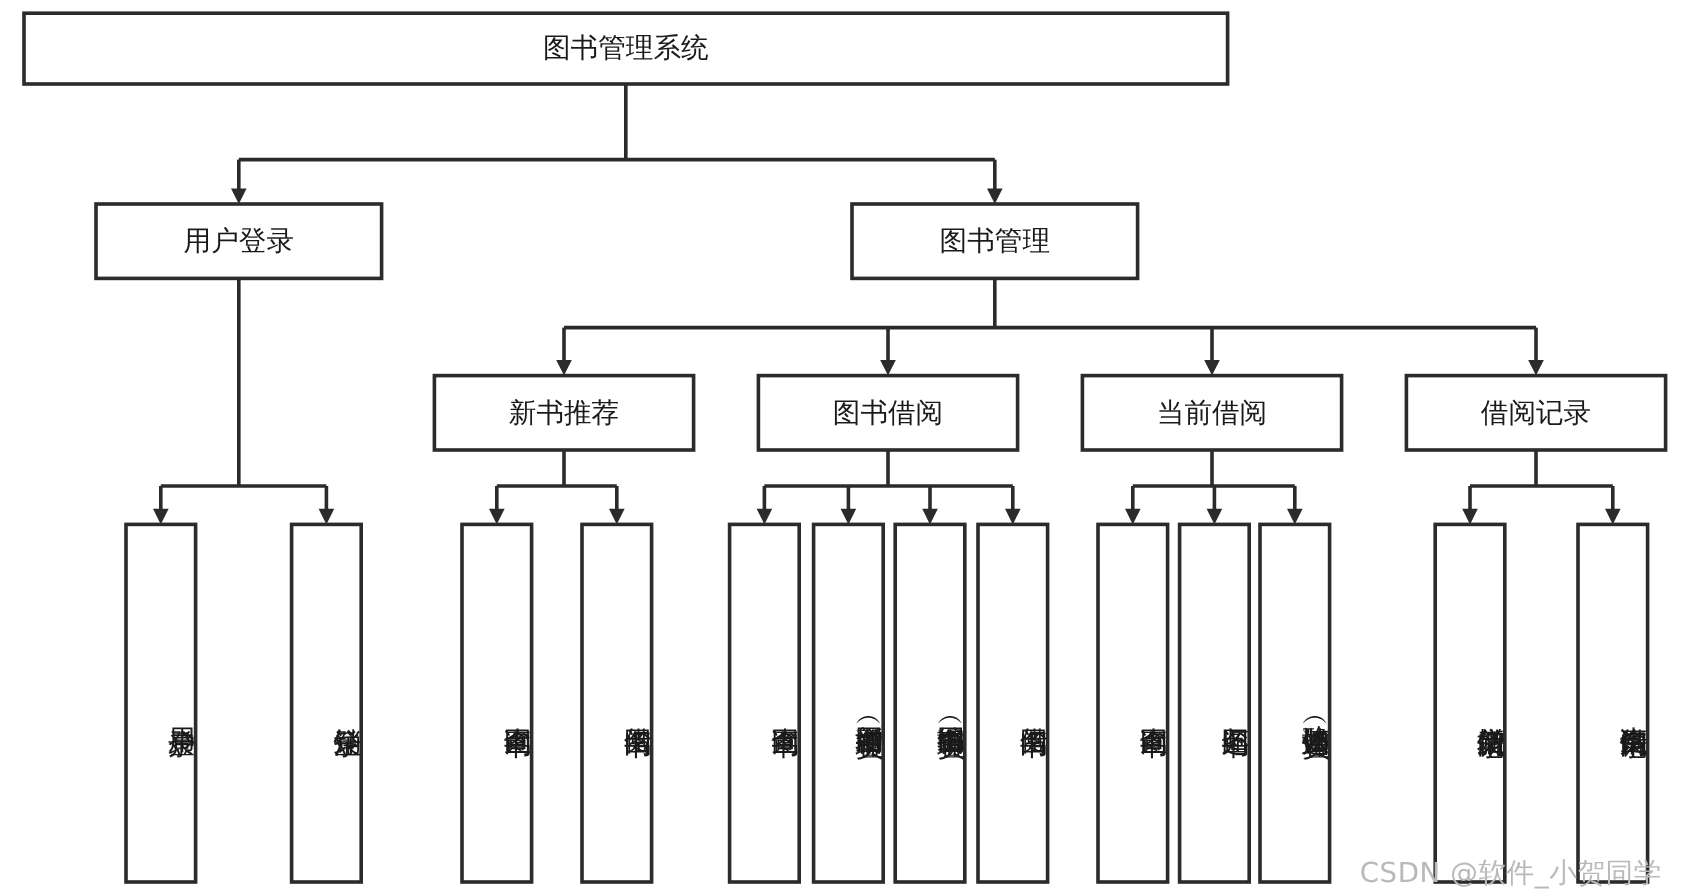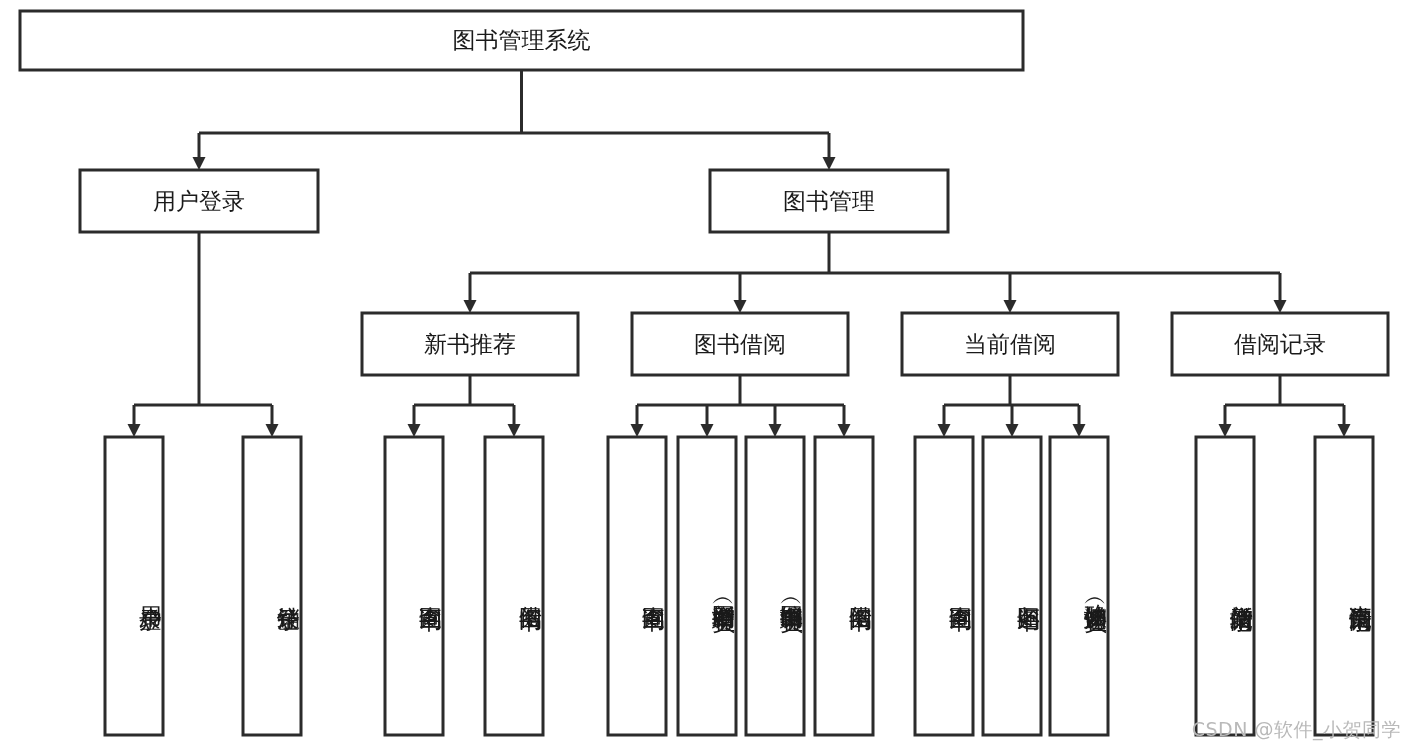--- a/index.html
+++ b/index.html
@@ -25,23 +25,23 @@
     font-family:"DejaVu Sans","Liberation Sans",sans-serif;
     font-size:23px;line-height:1.08;color:#1a1a1a;
     letter-spacing:1px;
     display:flex;align-items:flex-start;justify-content:center;
     text-align:left;
     white-space:pre-wrap;
     pointer-events:none;
     box-sizing:border-box;
   }
   .watermark{
-    position:absolute;right:4px;bottom:4px;
+    position:absolute;right:20px;bottom:4px;
     font-family:"DejaVu Sans","Liberation Sans",sans-serif;
-    font-size:19px;color:#b9b9b9;letter-spacing:0.5px;
+    font-size:23px;color:#b9b9b9;letter-spacing:0.5px;
     user-select:none;
   }
 </style>
 </head>
 <body>
 
 <div id="diagram-root">
 
   <svg id="tree-svg" viewBox="0 0 1405 747">
     <defs>

